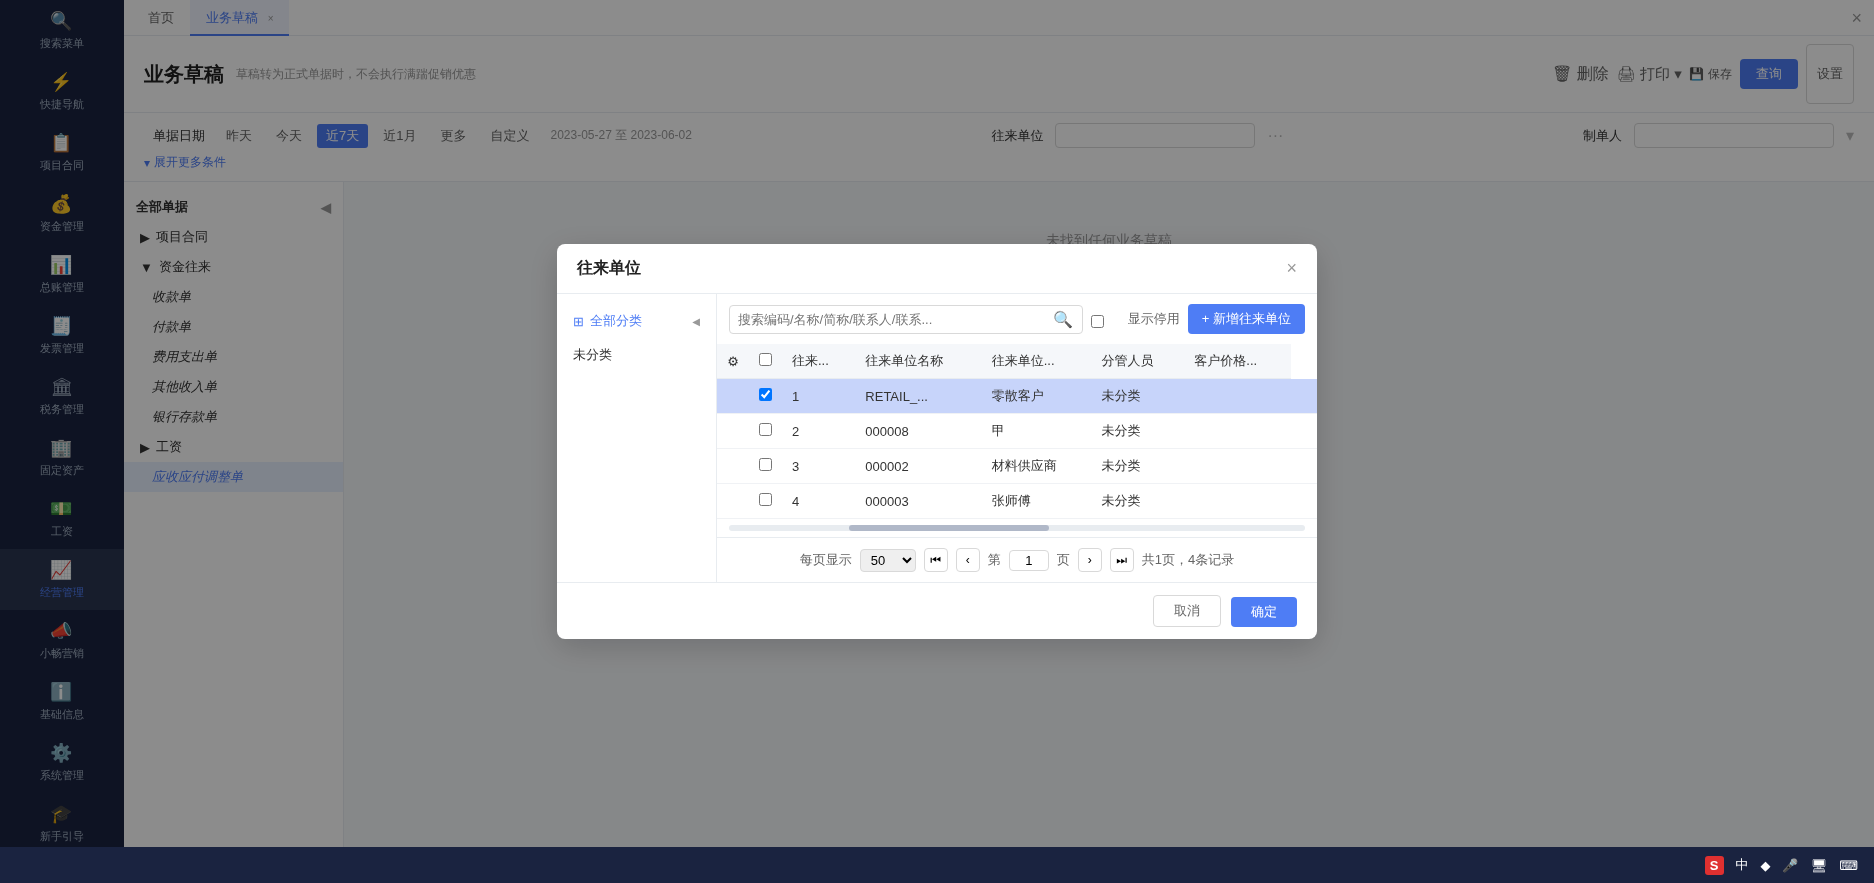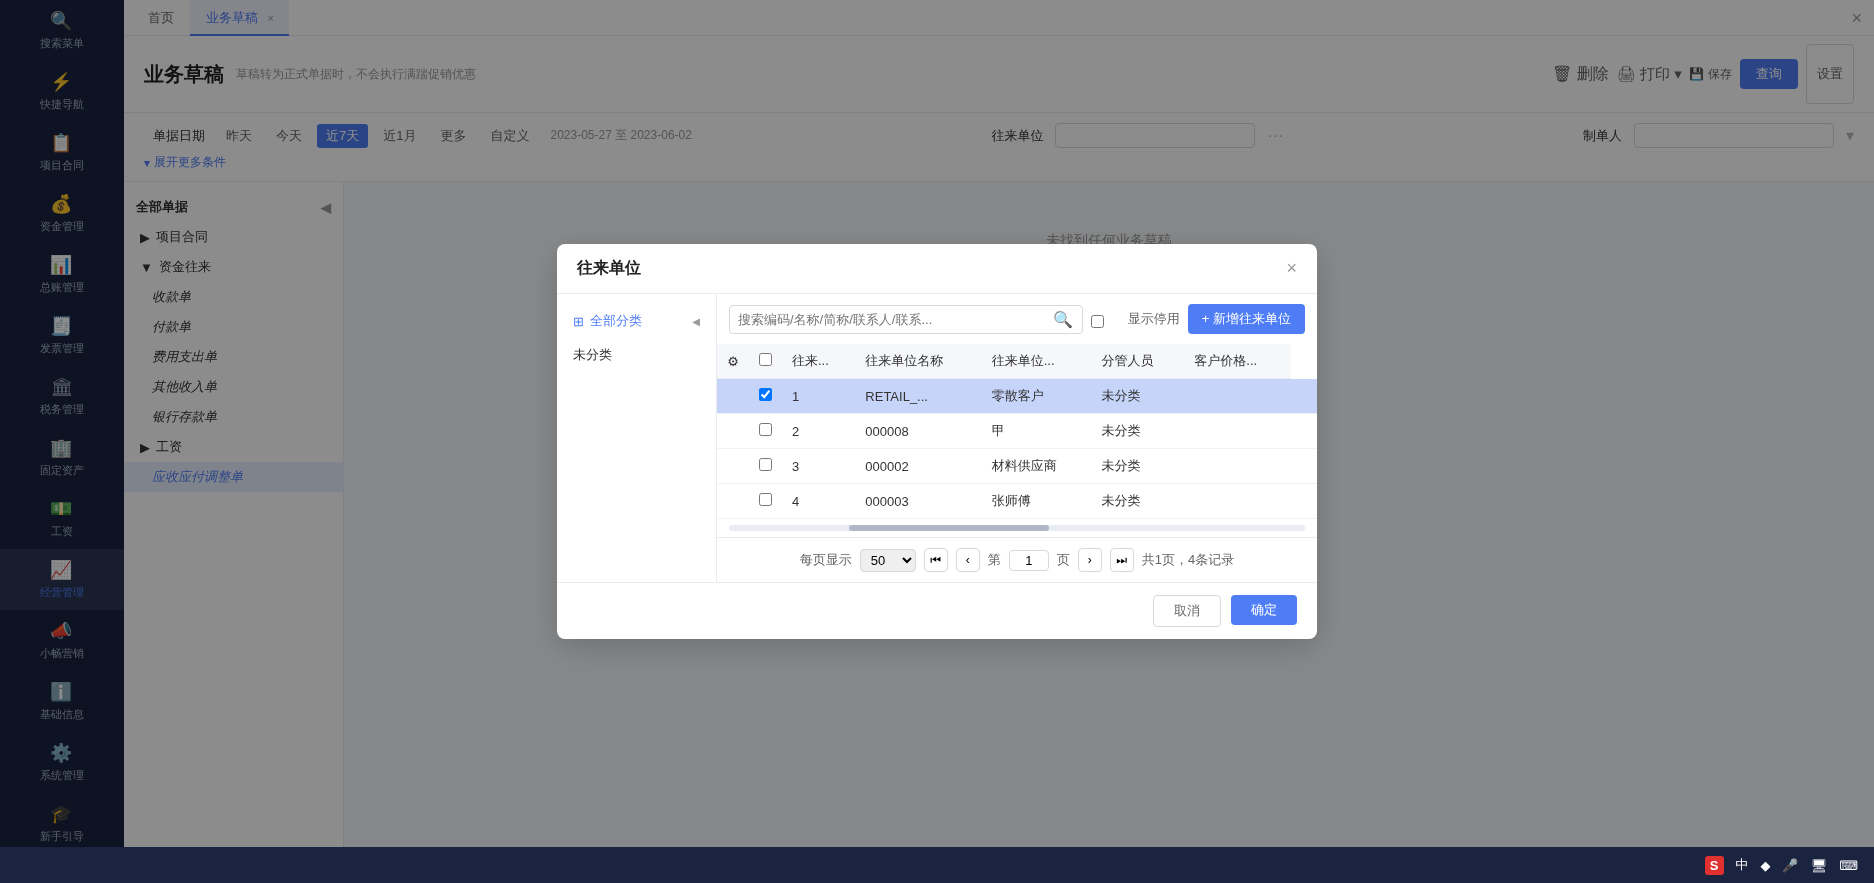--- a/index.html
+++ b/index.html
@@ -230,21 +230,21 @@
       font-size: 13px;
       color: #666;
     }
     .page-size-select { border: 1px solid #d9d9d9; border-radius: 4px; padding: 2px 6px; font-size: 13px; }
     .page-btn { width: 24px; height: 24px; border: 1px solid #d9d9d9; border-radius: 4px; cursor: pointer; background: #fff; font-size: 12px; display: flex; align-items: center; justify-content: center; }
     .page-input { width: 40px; border: 1px solid #d9d9d9; border-radius: 4px; padding: 2px 6px; text-align: center; font-size: 13px; }
 
     
     .dialog-footer {
       display: flex;
-      align-items: flex-start;
+      align-items: flex-end;
       justify-content: flex-end;
       padding: 12px 20px;
       border-top: 1px solid #e8ecf0;
       gap: 10px;
     }
     .btn-cancel { border: 1px solid #d9d9d9; background: #fff; padding: 6px 20px; border-radius: 4px; cursor: pointer; font-size: 13px; color: #666; }
     .btn-confirm { background: #4e7df5; color: #fff; border: none; padding: 6px 20px; border-radius: 4px; cursor: pointer; font-size: 13px; }
 
     
     .taskbar {

